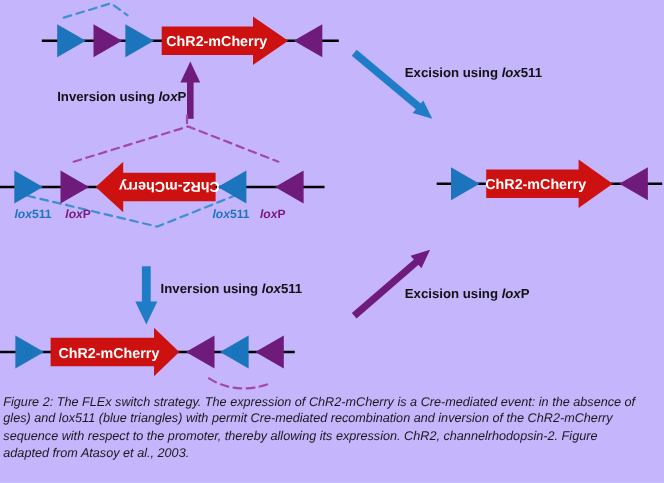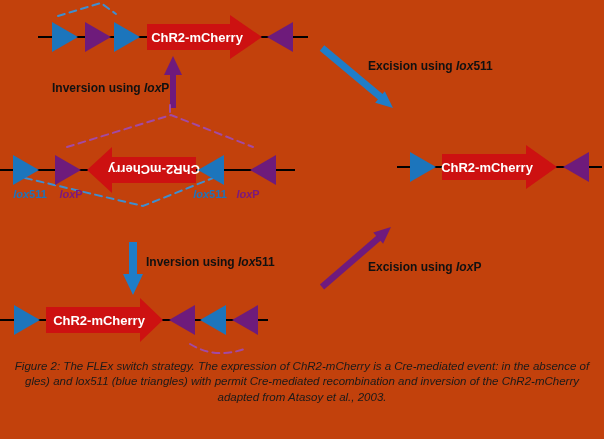--- a/index.html
+++ b/index.html
@@ -1,17 +1,17 @@
 <!DOCTYPE html>
 <html style="--red: #CD1111; --blue: #1C75BC; --purple: #6E1B7B; --arrow_blue: #1F7DC8; --arrow_purple: #6F1A7D; --dash_blue: #3E8ED0; --dash_purple: #A349A4; --site_blue: #1C75BC; --site_purple: #7B1880; --text_dark: #111111;"><head>
 <meta charset="utf-8">
 <style>
   html,body { margin:0; padding:0; background:#fff; }
   .canvas {
-    position:relative; width:604px; height:439px; background:#c2410c;
+    position:relative; width:604px; height:439px; background:#c4b5fd;
     font-family:"Liberation Sans", sans-serif; overflow:hidden;
   }
   svg { display:block; }
   .dna   { stroke:#000; stroke-width:2.2; }
   .tri-b { fill:var(--blue,#1C75BC); }
   .tri-p { fill:var(--purple,#6E1B7B); }
   .gene-arrow { fill:var(--red,#CD1111); }
   .dash-b { stroke:var(--dash_blue,#3E8ED0); stroke-width:2; fill:none; stroke-dasharray:7 5; stroke-linecap:round; }
   .dash-p { stroke:var(--dash_purple,#A349A4); stroke-width:2; fill:none; stroke-dasharray:7 5; stroke-linecap:round; }
   .shaft-p { stroke:var(--arrow_purple,#6F1A7D); }
@@ -19,21 +19,21 @@
   .shaft-b { stroke:var(--arrow_blue,#1F7DC8); }
   .head-b  { fill:var(--arrow_blue,#1F7DC8); }
   .ann  { font:bold 12px "Liberation Sans", sans-serif; fill:var(--text_dark,#111); }
   .gene { font:bold 13px "Liberation Sans", sans-serif; fill:#fff; }
   .site { font:bold 11px "Liberation Sans", sans-serif; }
   .s511 { fill:var(--site_blue,#1C75BC); }
   .sP   { fill:var(--site_purple,#7B1880); }
   .it   { font-style:italic; }
   .caption {
     position:absolute; left:3px; top:359px; width:598px;
-    font-style:italic; font-size:11.5px; line-height:15.4px; color:#1a1a1a;text-align:center;
+    font-style:italic; font-size:11.5px; line-height:15.4px; color:#1a1a1a;
   }
 </style>
 </head>
 <body>
 
 <div class="canvas">
 
 <svg width="604" height="356" viewBox="0 0 604 356">
 
   <g>
@@ -105,16 +105,17 @@
     <polygon class="tri-b" points="226,305 226,335 200,320"></polygon>
     <polygon class="tri-p" points="258,305 258,335 232,320"></polygon>
     <path class="dash-p" d="M190,344 Q216,360 247,348"></path>
   </g>
 
 </svg>
 
   <div class="caption">
     <div>Figure 2: The FLEx switch strategy. The expression of ChR2-mCherry is a Cre-mediated event: in the absence of</div>
     <div>gles) and lox511 (blue triangles) with permit Cre-mediated recombination and inversion of the ChR2-mCherry</div>
+    <div>sequence with respect to the promoter, thereby allowing its expression. ChR2, channelrhodopsin-2. Figure</div>
     <div>adapted from Atasoy et al., 2003.</div>
   </div>
 
 </div>
 
 </body></html>

